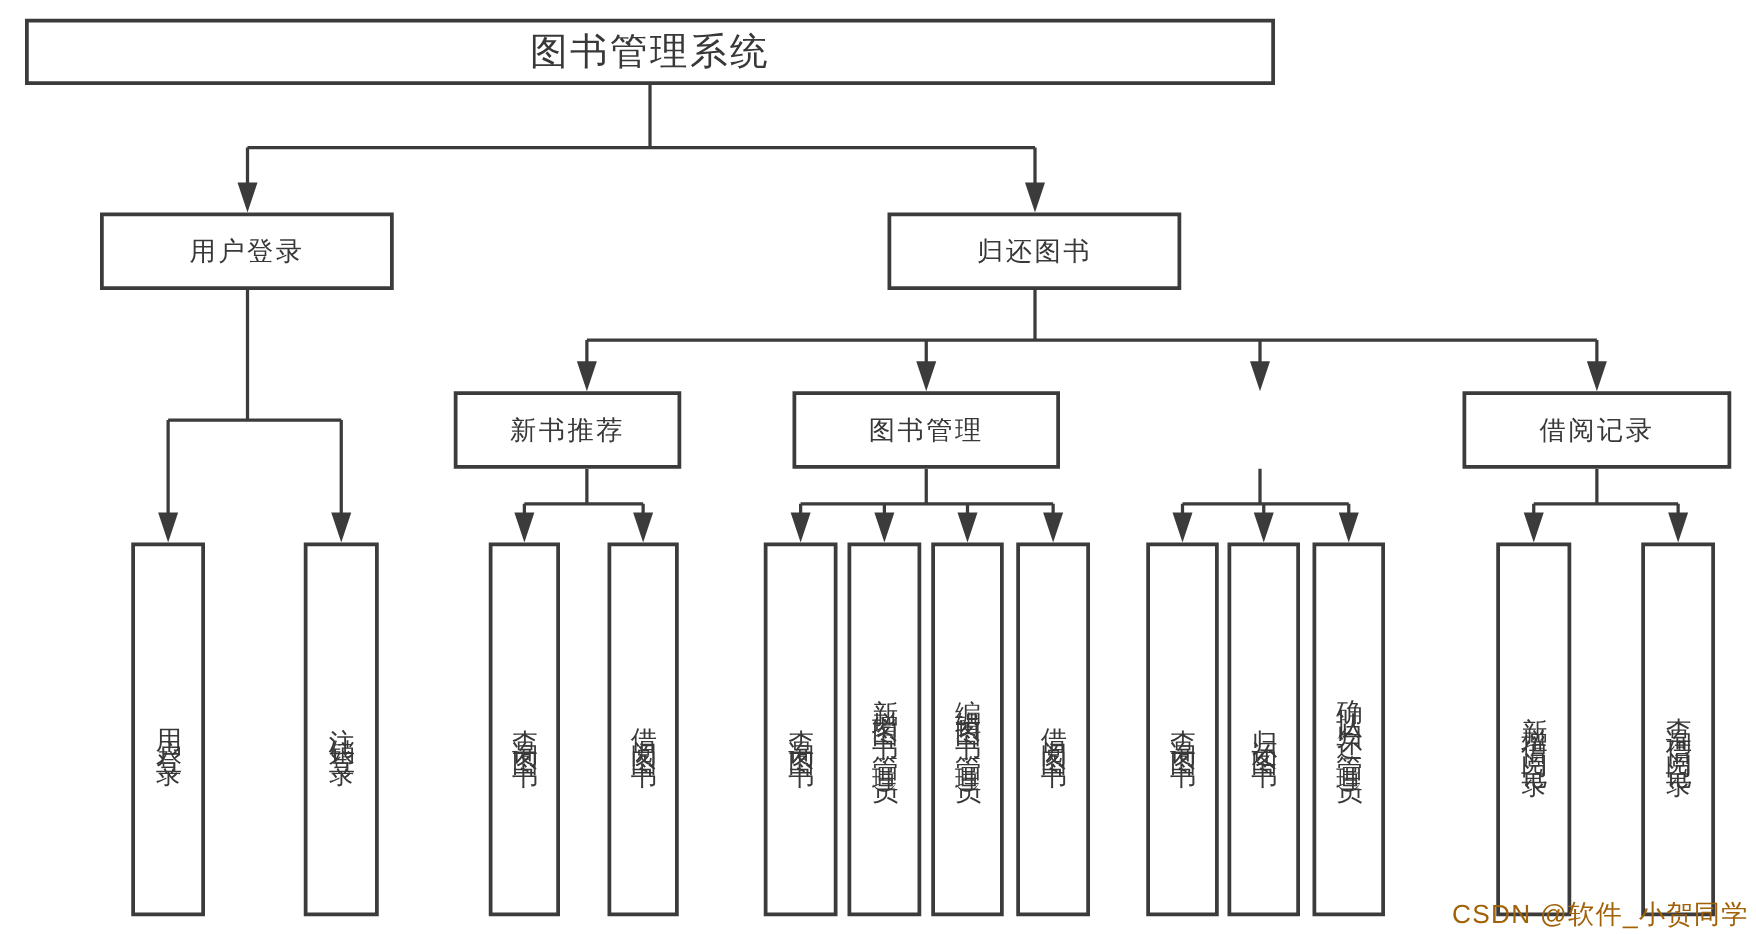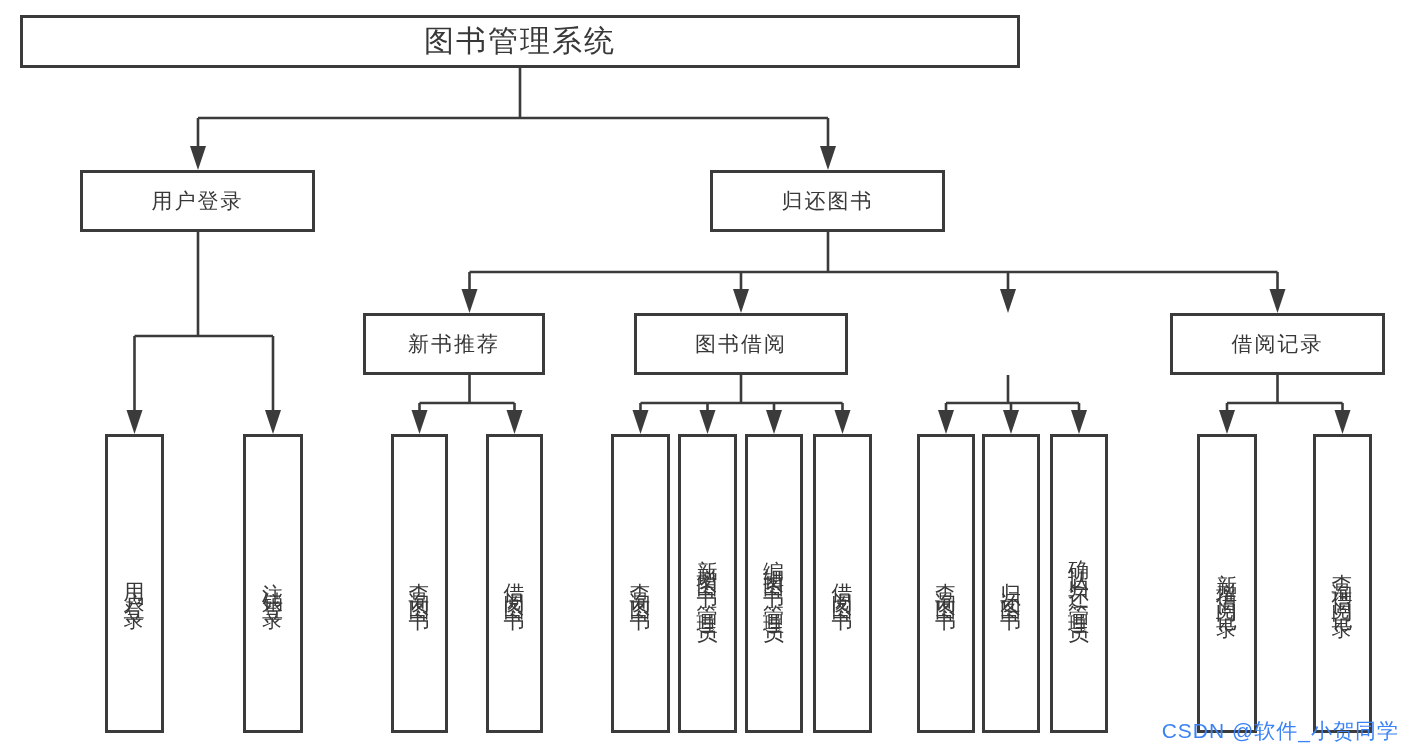--- a/index.html
+++ b/index.html
@@ -39,21 +39,21 @@
     text-orientation: mixed;
     font-size: 21px;
     line-height: 1;
     letter-spacing: 9px;
   }
   #watermark {
     position: absolute;
     right: 6px;
     bottom: 2px;
     font-size: 21px;
-    color: #3b82f6;
+    color: #a16207;
     letter-spacing: 1px;
     z-index: 5;
     white-space: nowrap;
   }
 </style>
 </head>
 <body>
 
 <div id="stage">
 
@@ -112,21 +112,21 @@
     <span>用户登录</span>
   </div>
   <div class="node h lvl" style="left:710px;top:170px;width:235px;height:62px">
     <span>归还图书</span>
   </div>
 
   <div class="node h lvl" style="left:363px;top:313px;width:182px;height:62px">
     <span>新书推荐</span>
   </div>
   <div class="node h lvl" style="left:634px;top:313px;width:214px;height:62px">
-    <span>图书借阅</span>
+    <span>图书管理</span>
   </div>
   <div class="node h lvl" style="left:1170px;top:313px;width:215px;height:62px">
     <span>借阅记录</span>
   </div>
 
   <div class="node v" style="left:105px;top:434px;width:59px;height:299px">
     <span>用户登录</span>
   </div>
   <div class="node v" style="left:243px;top:434px;width:60px;height:299px">
     <span>注销登录</span>

